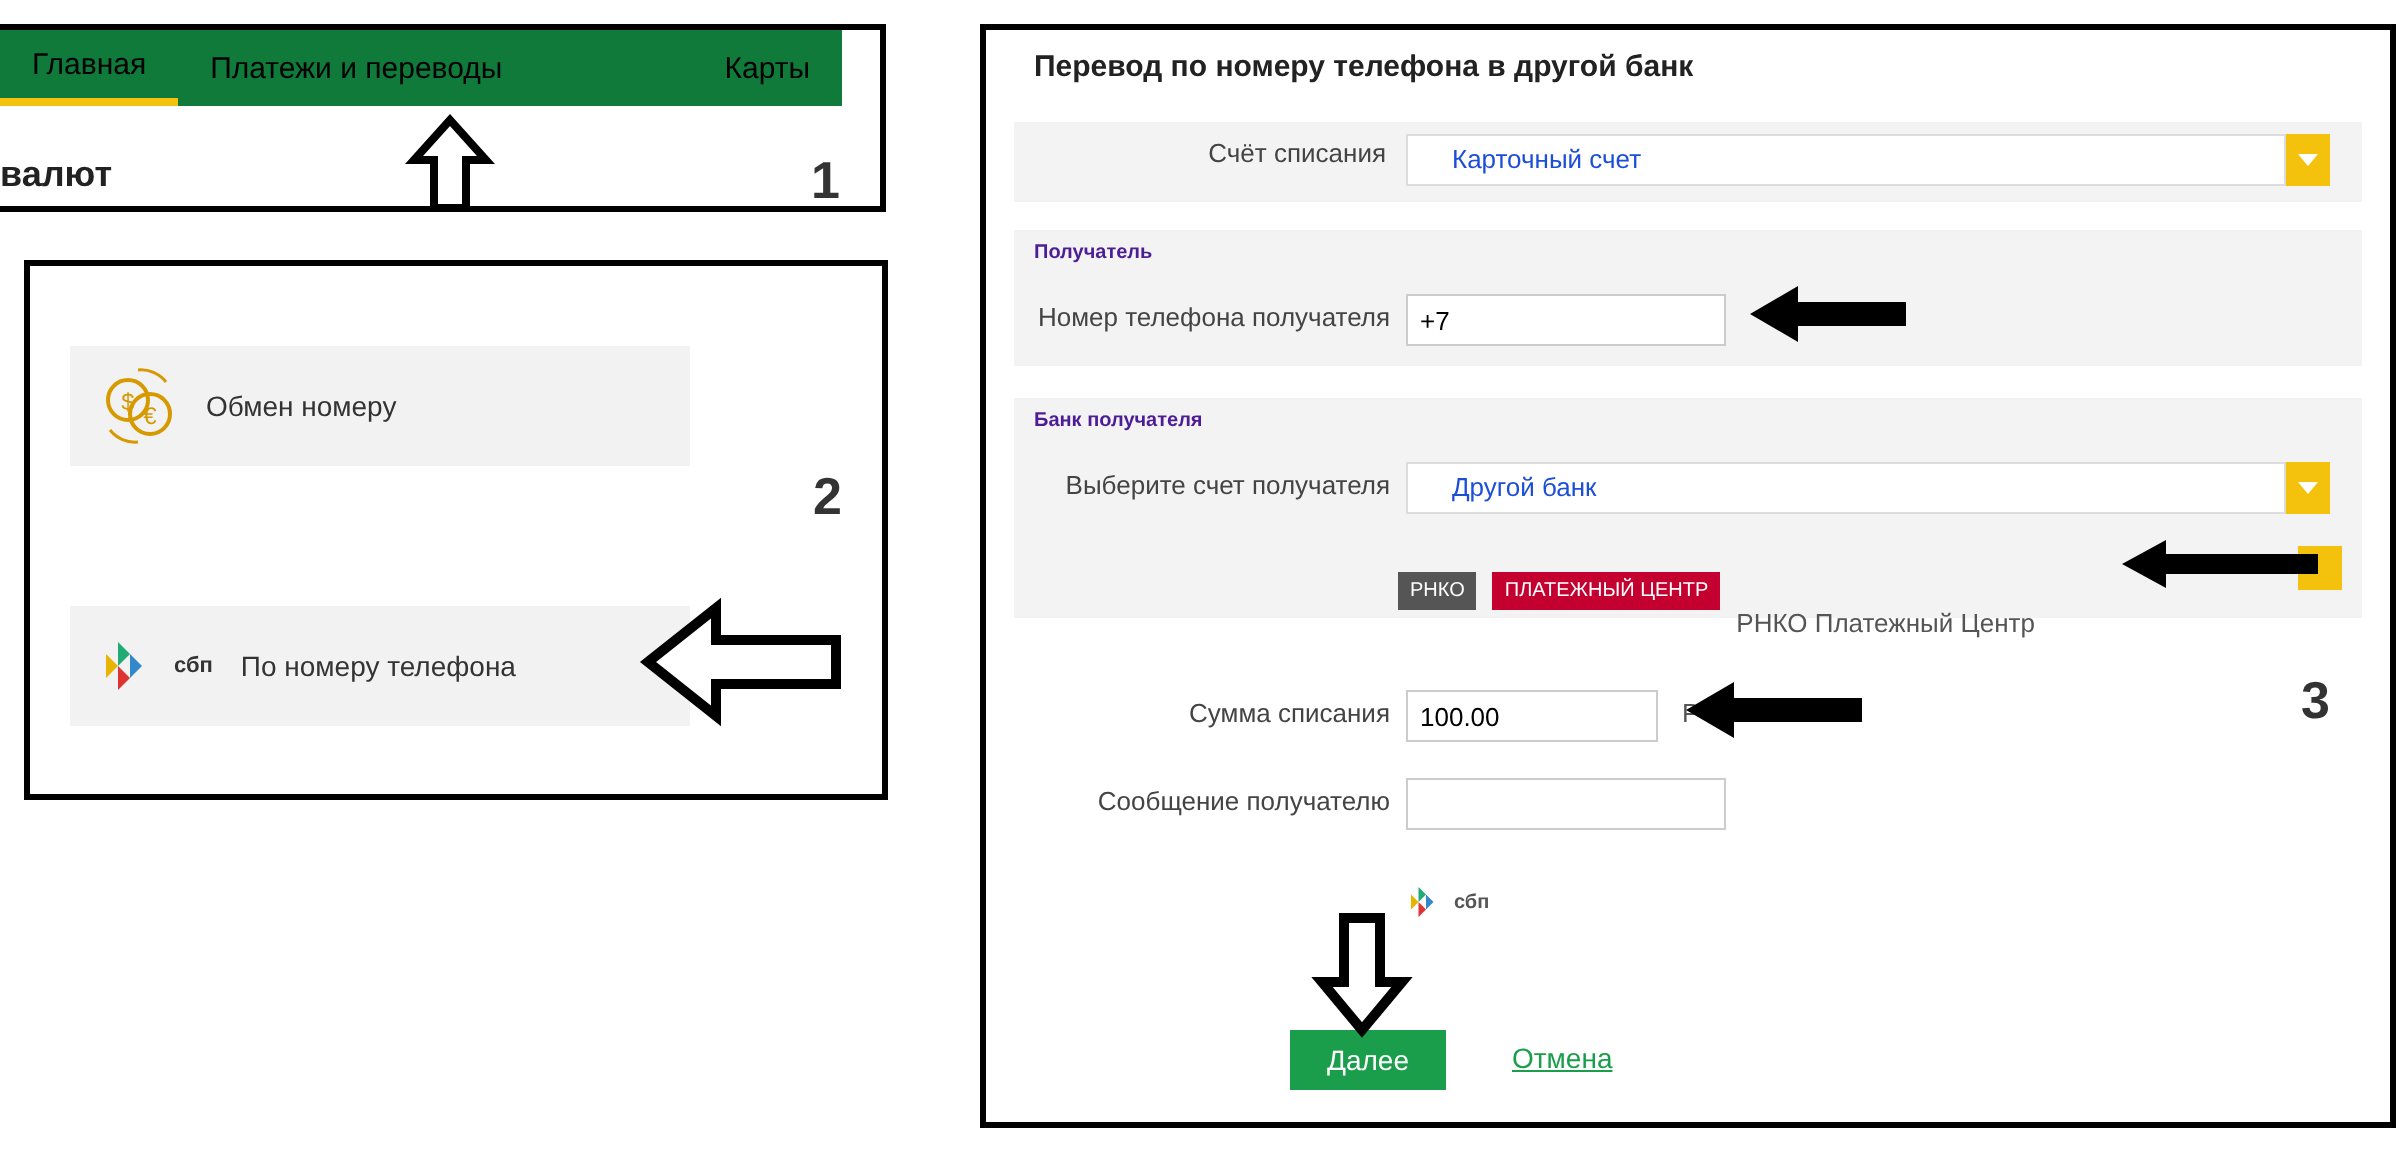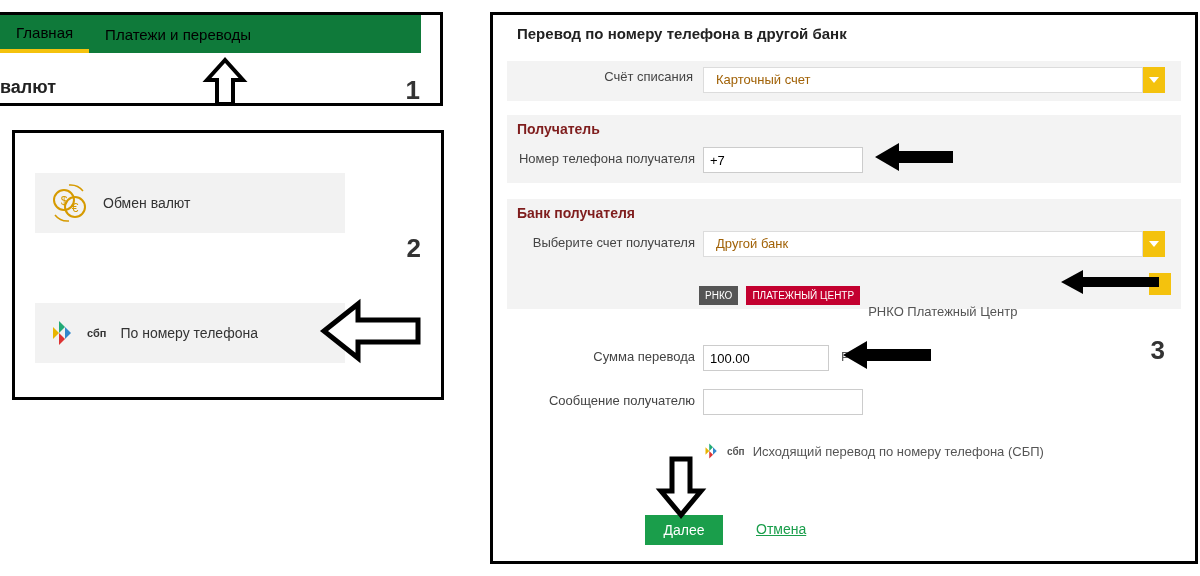--- a/index.html
+++ b/index.html
@@ -19,24 +19,24 @@
 #opt-currency{top:40px;}
 #opt-phone{top:170px;}
 #num2{position:absolute;right:20px;top:100px;font-size:26px;font-weight:bold;}
 
 .icon-svg{flex:0 0 auto;}
 
 #form-title{position:absolute;left:24px;top:10px;font-size:15px;font-weight:bold;color:#222;}
 #stripe{position:absolute;left:14px;top:46px;right:14px;height:40px;background:#f3f3f3;}
 .lbl{position:absolute;font-size:13px;color:#444;text-align:right;}
 .inp{position:absolute;height:26px;border:1px solid #ccc;background:#fff;font-size:13px;padding:0 6px;}
-.inp-read{position:absolute;height:26px;border:1px solid #dcdcdc;background:#fff;font-size:13px;padding:4px 12px;color:#a16207;}
+.inp-read{position:absolute;height:26px;border:1px solid #dcdcdc;background:#fff;font-size:13px;padding:4px 22px;color:#1d4ed8;}
 .dropbtn{position:absolute;width:22px;height:26px;background:#f4c20d;cursor:pointer;}
 .dropbtn:after{content:"";position:absolute;left:6px;top:10px;border-left:5px solid transparent;border-right:5px solid transparent;border-top:6px solid #fff;}
-.sectH{position:absolute;font-size:14px;font-weight:bold;color:#7f1d1d;}
+.sectH{position:absolute;font-size:10px;font-weight:bold;color:#4c1d95;}
 .sectbg{position:absolute;left:14px;right:14px;background:#f3f3f3;}
 #num3{position:absolute;right:30px;top:320px;font-size:26px;font-weight:bold;}
 #rnko-wrap{position:absolute;left:206px;top:256px;display:flex;align-items:center;gap:8px;}
 #rnko-badge1{background:#555;color:#fff;font-size:10px;padding:4px 6px;}
 #rnko-badge2{background:#c3002f;color:#fff;font-size:10px;padding:4px 6px;}
 #rnko-text{font-size:13px;color:#555;margin-top:33px;}
 #rnko-sel{position:absolute;width:22px;height:22px;background:#f4c20d;right:24px;top:258px;}
 
 #sbp-note{position:absolute;left:210px;top:426px;display:flex;align-items:center;gap:8px;font-size:13px;color:#555;}
 
@@ -47,40 +47,41 @@
 </style>
 </head>
 <body>
 
 <div id="stage">
 
   <div id="frame1" class="frame">
     <div class="greenbar">
       <div class="tab active">Главная</div>
       <div class="tab">Платежи и переводы</div>
+      <div class="tab" style="margin-left:auto;">Карты</div>
     </div>
     <div id="breadcrumb">валют</div>
     <div id="num1">1</div>
   </div>
 
   <svg class="ann" style="left:195px;top:54px;" width="60" height="56">
     <path d="M30 6 L12 26 L22 26 L22 50 L38 50 L38 26 L48 26 Z" fill="#fff" stroke="#000" stroke-width="4"></path>
   </svg>
 
   <div id="frame2" class="frame">
     <div id="opt-currency" class="optionbox">
       <svg class="icon-svg" width="40" height="40">
         <circle cx="15" cy="17" r="10" fill="none" stroke="#d69a00" stroke-width="2"></circle>
         <text x="15" y="22" text-anchor="middle" font-size="12" fill="#d69a00">$</text>
         <circle cx="26" cy="24" r="10" fill="none" stroke="#d69a00" stroke-width="2"></circle>
         <text x="26" y="29" text-anchor="middle" font-size="12" fill="#d69a00">€</text>
         <path d="M6 32 A16 16 0 0 0 20 38" fill="none" stroke="#d69a00" stroke-width="1.5"></path>
         <path d="M34 8 A16 16 0 0 0 20 2" fill="none" stroke="#d69a00" stroke-width="1.5"></path>
       </svg>
-      <span>Обмен валют</span>
+      <span>Обмен номеру</span>
     </div>
     <div id="num2">2</div>
     <div id="opt-phone" class="optionbox">
       <svg class="icon-svg" width="32" height="32" viewBox="0 0 32 32">
         <polygon points="10,4 16,10 10,16" fill="#2a7"></polygon>
         <polygon points="10,16 16,22 10,28" fill="#d33"></polygon>
         <polygon points="16,10 22,16 16,22" fill="#38c"></polygon>
         <polygon points="4,10 10,16 4,22" fill="#e8b400"></polygon>
       </svg>
       <span style="font-size:11px;color:#333;font-weight:bold;margin-left:-8px;">сбп</span>
@@ -111,36 +112,35 @@
     <div class="inp-read" style="left:210px;top:216px;width:440px;">Другой банк</div>
     <div class="dropbtn" style="left:650px;top:216px;"></div>
 
     <div id="rnko-wrap">
       <span id="rnko-badge1">РНКО</span>
       <span id="rnko-badge2">ПЛАТЕЖНЫЙ ЦЕНТР</span>
       <span id="rnko-text">РНКО Платежный Центр</span>
     </div>
     <div id="rnko-sel"></div>
 
-    <div class="lbl" style="left:40px;top:334px;width:162px;">Сумма перевода</div>
+    <div class="lbl" style="left:40px;top:334px;width:162px;">Сумма списания</div>
     <input class="inp" style="left: 210px; top: 330px; width: 126px;" value="100.00">
     <span style="position:absolute;left:348px;top:334px;font-size:13px;color:#555;">Р</span>
 
     <div class="lbl" style="left:40px;top:378px;width:162px;">Сообщение получателю</div>
     <input class="inp" style="left: 210px; top: 374px; width: 160px;">
 
     <div id="sbp-note">
       <svg width="20" height="20" viewBox="0 0 32 32">
         <polygon points="10,4 16,10 10,16" fill="#2a7"></polygon>
         <polygon points="10,16 16,22 10,28" fill="#d33"></polygon>
         <polygon points="16,10 22,16 16,22" fill="#38c"></polygon>
         <polygon points="4,10 10,16 4,22" fill="#e8b400"></polygon>
       </svg>
       <span style="font-size:10px;font-weight:bold;margin-left:-4px;">сбп</span>
-      <span>Исходящий перевод по номеру телефона (СБП)</span>
     </div>
 
     <div id="num3">3</div>
 
     <button id="btn-next">Далее</button>
     <a id="btn-cancel">Отмена</a>
 
     <svg class="ann" style="left:376px;top:122px;" width="90" height="40">
       <path d="M6 20 L30 6 L30 14 L84 14 L84 26 L30 26 L30 34 Z" fill="#000"></path>
     </svg>

